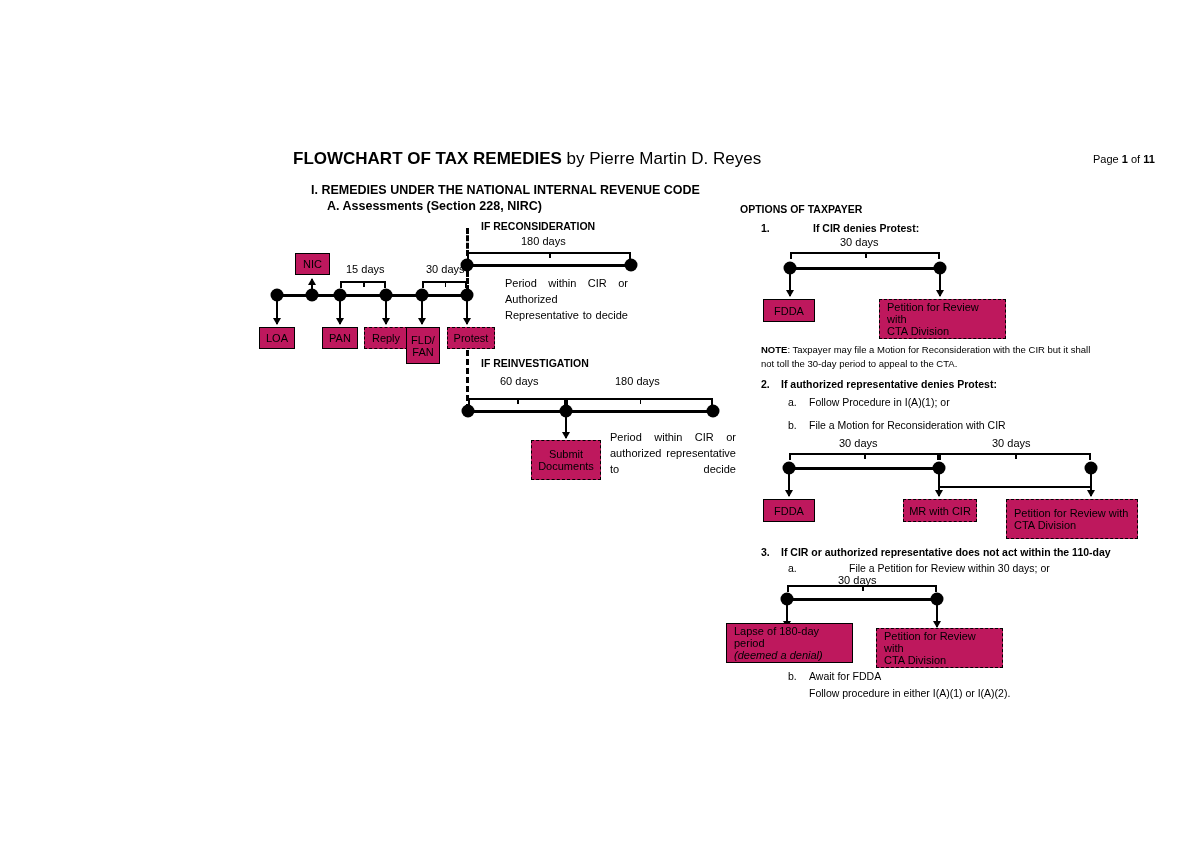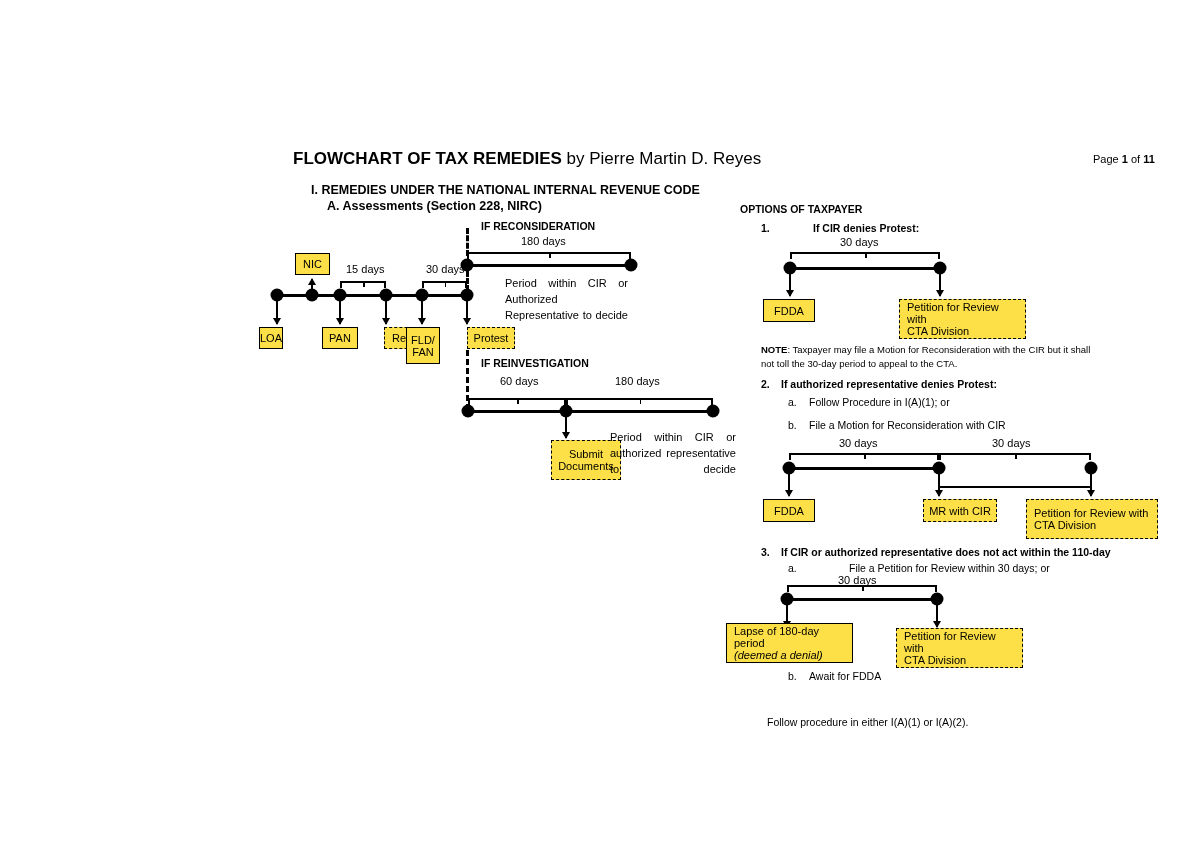--- a/index.html
+++ b/index.html
@@ -31,24 +31,24 @@
       transform:translateX(-50%);width:0;height:0;
       border-left:4.5px solid transparent;border-right:4.5px solid transparent;
       border-top:7px solid #000;}
   .arrow-up{position:absolute;width:1.6px;background:#000;}
   .arrow-up::after{content:"";position:absolute;left:50%;top:-1px;
       transform:translateX(-50%);width:0;height:0;
       border-left:4.5px solid transparent;border-right:4.5px solid transparent;
       border-bottom:7px solid #000;}
 
   
-  .box{position:absolute;border:1.6px solid #000;background:#fde047;
+  .box{position:absolute;border:1.6px solid #000;background:#be185d;
        font-size:11px;display:flex;align-items:center;justify-content:center;
        text-align:center;box-sizing:border-box;padding:2px 4px;}
-  .box.dashed{border:1.6px dashed #000;margin-left:20px;}
+  .box.dashed{border:1.6px dashed #000;}
   .box.left{justify-content:flex-start;text-align:left;padding-left:7px;}
   .box .ln{display:block;}
 
   
   .bracket{position:absolute;}
   .bracket .top{position:absolute;left:0;top:0;height:1.6px;background:#000;width:100%;}
   .bracket .lleg{position:absolute;left:0;top:0;width:1.6px;height:7px;background:#000;}
   .bracket .rleg{position:absolute;right:0;top:0;width:1.6px;height:7px;background:#000;}
   .bracket .tick{position:absolute;left:50%;top:0;width:1.6px;height:6px;background:#000;}
   .daylbl{position:absolute;font-size:11px;white-space:nowrap;}
@@ -102,21 +102,21 @@
 <div class="dot" style="left:386px;top:295px;"></div>
 <div class="dot" style="left:422px;top:295px;"></div>
 <div class="dot" style="left:467px;top:295px;"></div>
 
 <div class="arrow" style="left:276px;top:301px;height:23px;"></div>
 <div class="arrow" style="left:339px;top:301px;height:23px;"></div>
 <div class="arrow" style="left:385px;top:301px;height:23px;"></div>
 <div class="arrow" style="left:421px;top:301px;height:23px;"></div>
 <div class="arrow" style="left:466px;top:301px;height:23px;"></div>
 
-<div class="box" style="left:259px;top:327px;width:24px;height:22px;">
+<div class="box" style="left:259px;top:327px;width:36px;height:22px;">
   <span class="ln">LOA</span>
 </div>
 <div class="box" style="left:322px;top:327px;width:36px;height:22px;">
   <span class="ln">PAN</span>
 </div>
 <div class="box dashed" style="left:364px;top:327px;width:44px;height:22px;">
   <span class="ln">Reply</span>
 </div>
 <div class="box" style="left:406px;top:327px;width:34px;height:37px;flex-direction:column;">
   <span class="ln">FLD/</span>
@@ -289,13 +289,13 @@
   <span class="ln">Lapse of 180-day period</span>
   <span class="ln it">(deemed a denial)</span>
 </div>
 <div class="box dashed left" style="left:876px;top:628px;width:127px;height:40px;flex-direction:column;align-items:flex-start;justify-content:center;">
   <span class="ln">Petition for Review with</span>
   <span class="ln">CTA Division</span>
 </div>
 
 <div class="li" style="left:788px;top:670px;">b.</div>
 <div class="li" style="left:809px;top:670px;">Await for FDDA</div>
-<div class="li" style="left:767px;top:687px;margin-top:29px;">Follow procedure in either I(A)(1) or I(A)(2).</div>
+<div class="li" style="left:809px;top:687px;">Follow procedure in either I(A)(1) or I(A)(2).</div>
 
 </body></html>

